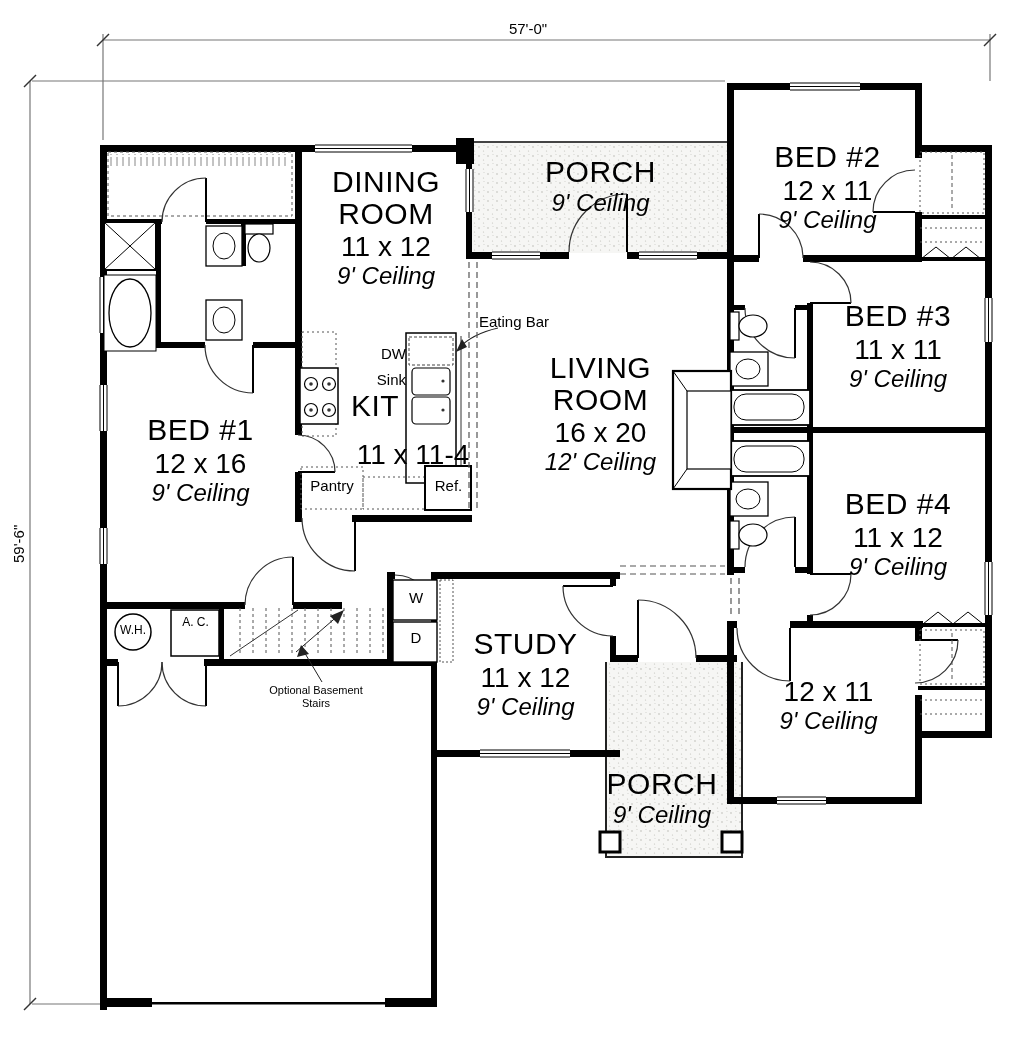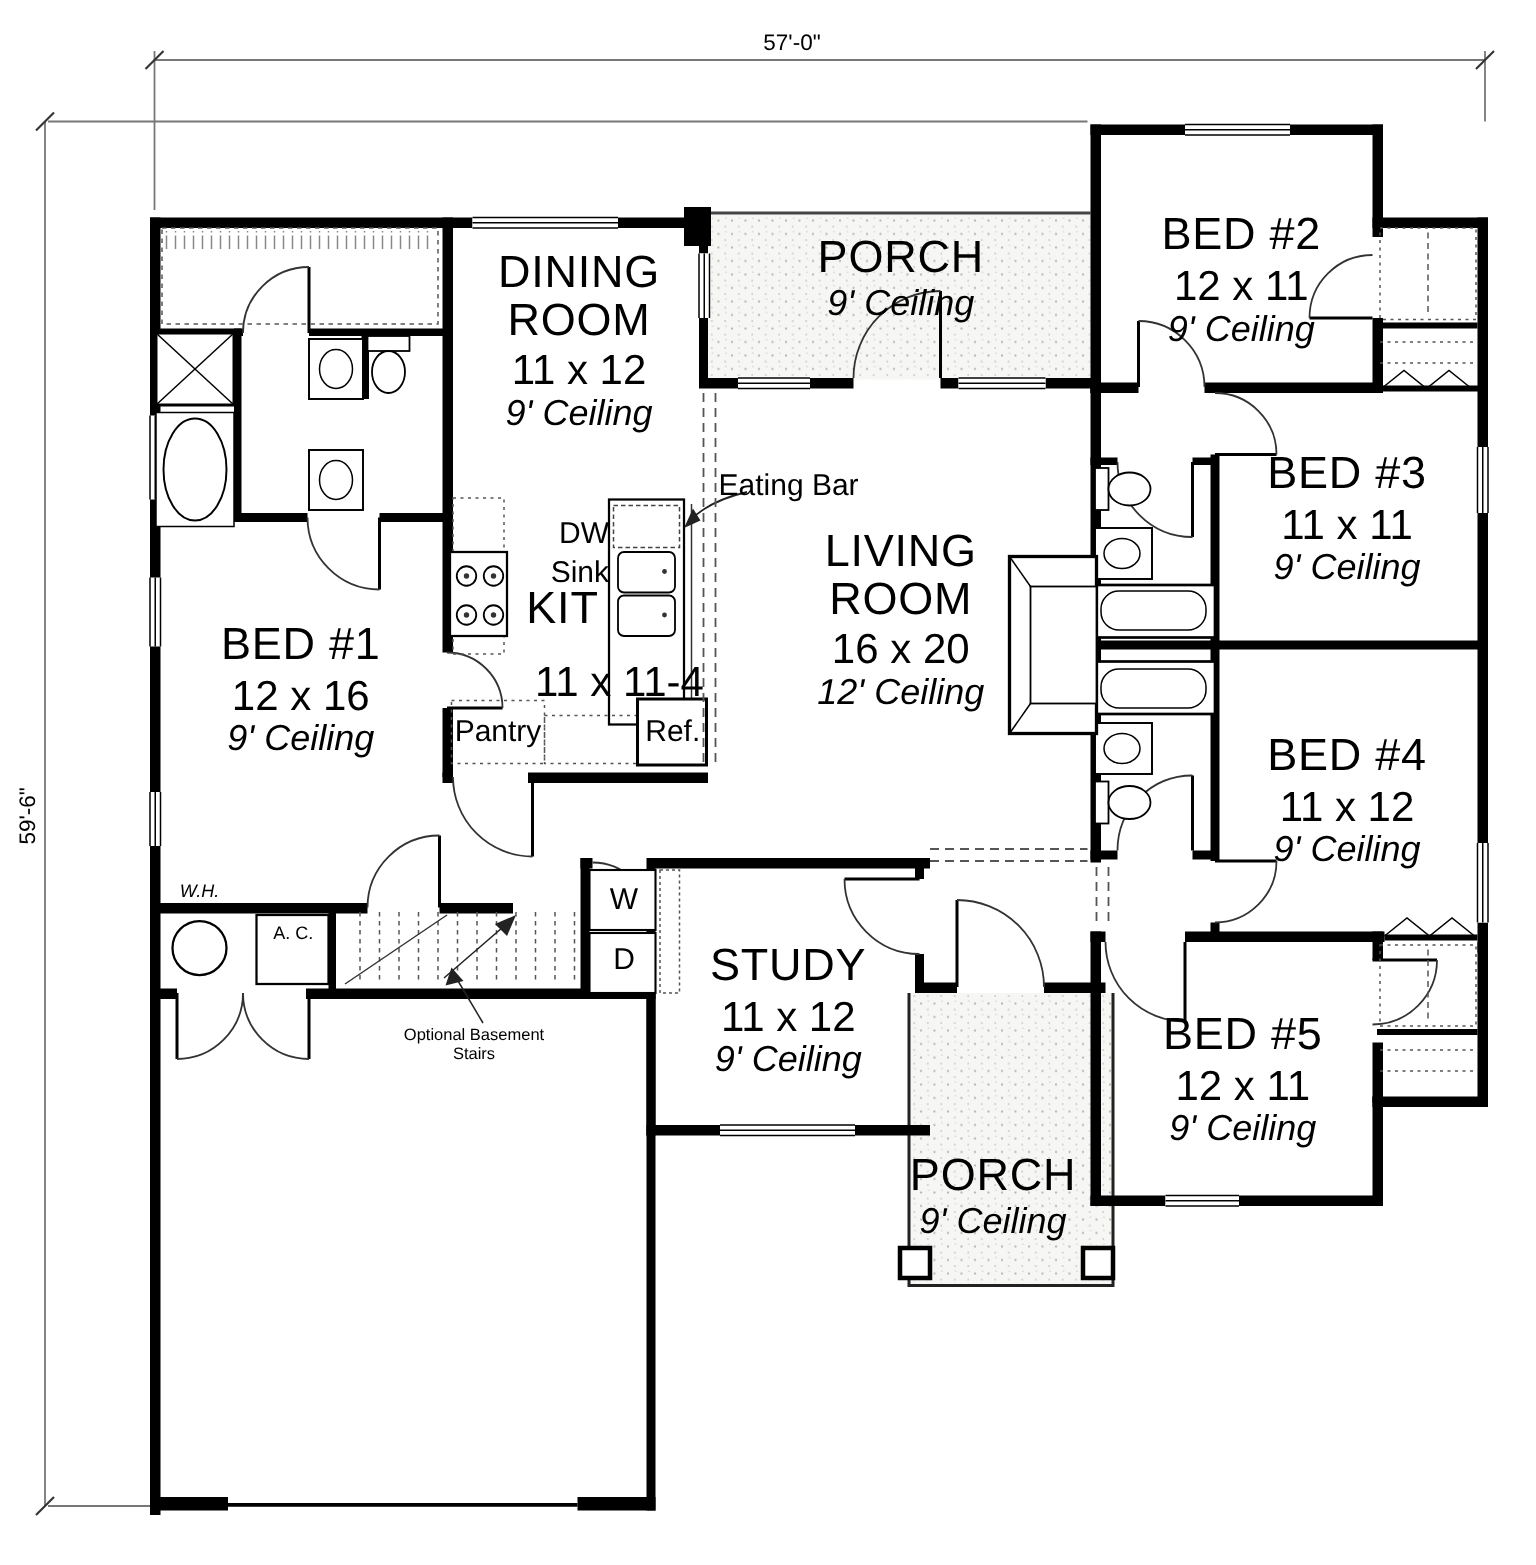--- a/index.html
+++ b/index.html
@@ -3,21 +3,21 @@
 <meta charset="utf-8">
 <style>
   html,body{margin:0;padding:0;background:#fff;}
   .plan{position:relative;width:1024px;height:1043px;background:#fff;
         font-family:"Liberation Sans",sans-serif;color:#000;}
   .plan svg{position:absolute;left:0;top:0;}
   .lbl{position:absolute;text-align:center;line-height:1.05;white-space:nowrap;}
   .rn{font-size:30px;letter-spacing:.5px;}
   .rs{font-size:28px;margin-top:3px;}
   .rc{font-size:24px;font-style:italic;margin-top:2px;}
-  .sm{font-size:20px;}
+  .sm{font-size:15px;}
   .xs{font-size:12px;}
   .note{font-size:11px;line-height:1.15;}
   .dim{font-size:15px;}
   .dim span{background:#fff;padding:0 5px;}
   .rot{transform:rotate(-90deg);}
 </style>
 </head>
 <body>
 
 <div class="plan">
@@ -403,21 +403,20 @@
     <div class="rc">9' Ceiling</div>
   </div>
 
   <div class="lbl" style="left:808px;top:488px;width:180px;">
     <div class="rn">BED #4</div>
     <div class="rs">11 x 12</div>
     <div class="rc">9' Ceiling</div>
   </div>
 
   <div class="lbl" style="left:736px;top:674px;width:185px;">
-    <div class="rn">BED #5</div>
     <div class="rs">12 x 11</div>
     <div class="rc">9' Ceiling</div>
   </div>
 
   <div class="lbl" style="left:108px;top:414px;width:185px;">
     <div class="rn">BED #1</div>
     <div class="rs">12 x 16</div>
     <div class="rc">9' Ceiling</div>
   </div>
 
@@ -441,21 +440,21 @@
     <div class="rn">PORCH</div>
     <div class="rc">9' Ceiling</div>
   </div>
 
 
   <div class="lbl sm" style="left:479px;top:314px;">Eating Bar</div>
   <div class="lbl sm" style="left:368px;top:346px;width:38px;text-align:right;">DW</div>
   <div class="lbl sm" style="left:366px;top:372px;width:40px;text-align:right;">Sink</div>
   <div class="lbl sm" style="left:301px;top:478px;width:62px;">Pantry</div>
   <div class="lbl sm" style="left:427px;top:478px;width:43px;">Ref.</div>
-  <div class="lbl xs" style="left:108px;top:588px;width:50px;font-style:italic;">W.H.</div>
+  <div class="lbl xs" style="left:108px;top:624px;width:50px;">W.H.</div>
   <div class="lbl xs" style="left:172px;top:616px;width:47px;">A. C.</div>
   <div class="lbl sm" style="left:404px;top:590px;width:24px;">W</div>
   <div class="lbl sm" style="left:404px;top:630px;width:24px;">D</div>
 
   <div class="lbl note" style="left:226px;top:684px;width:180px;">
     <div>Optional Basement</div>
     <div>Stairs</div>
   </div>
 
 </div>

